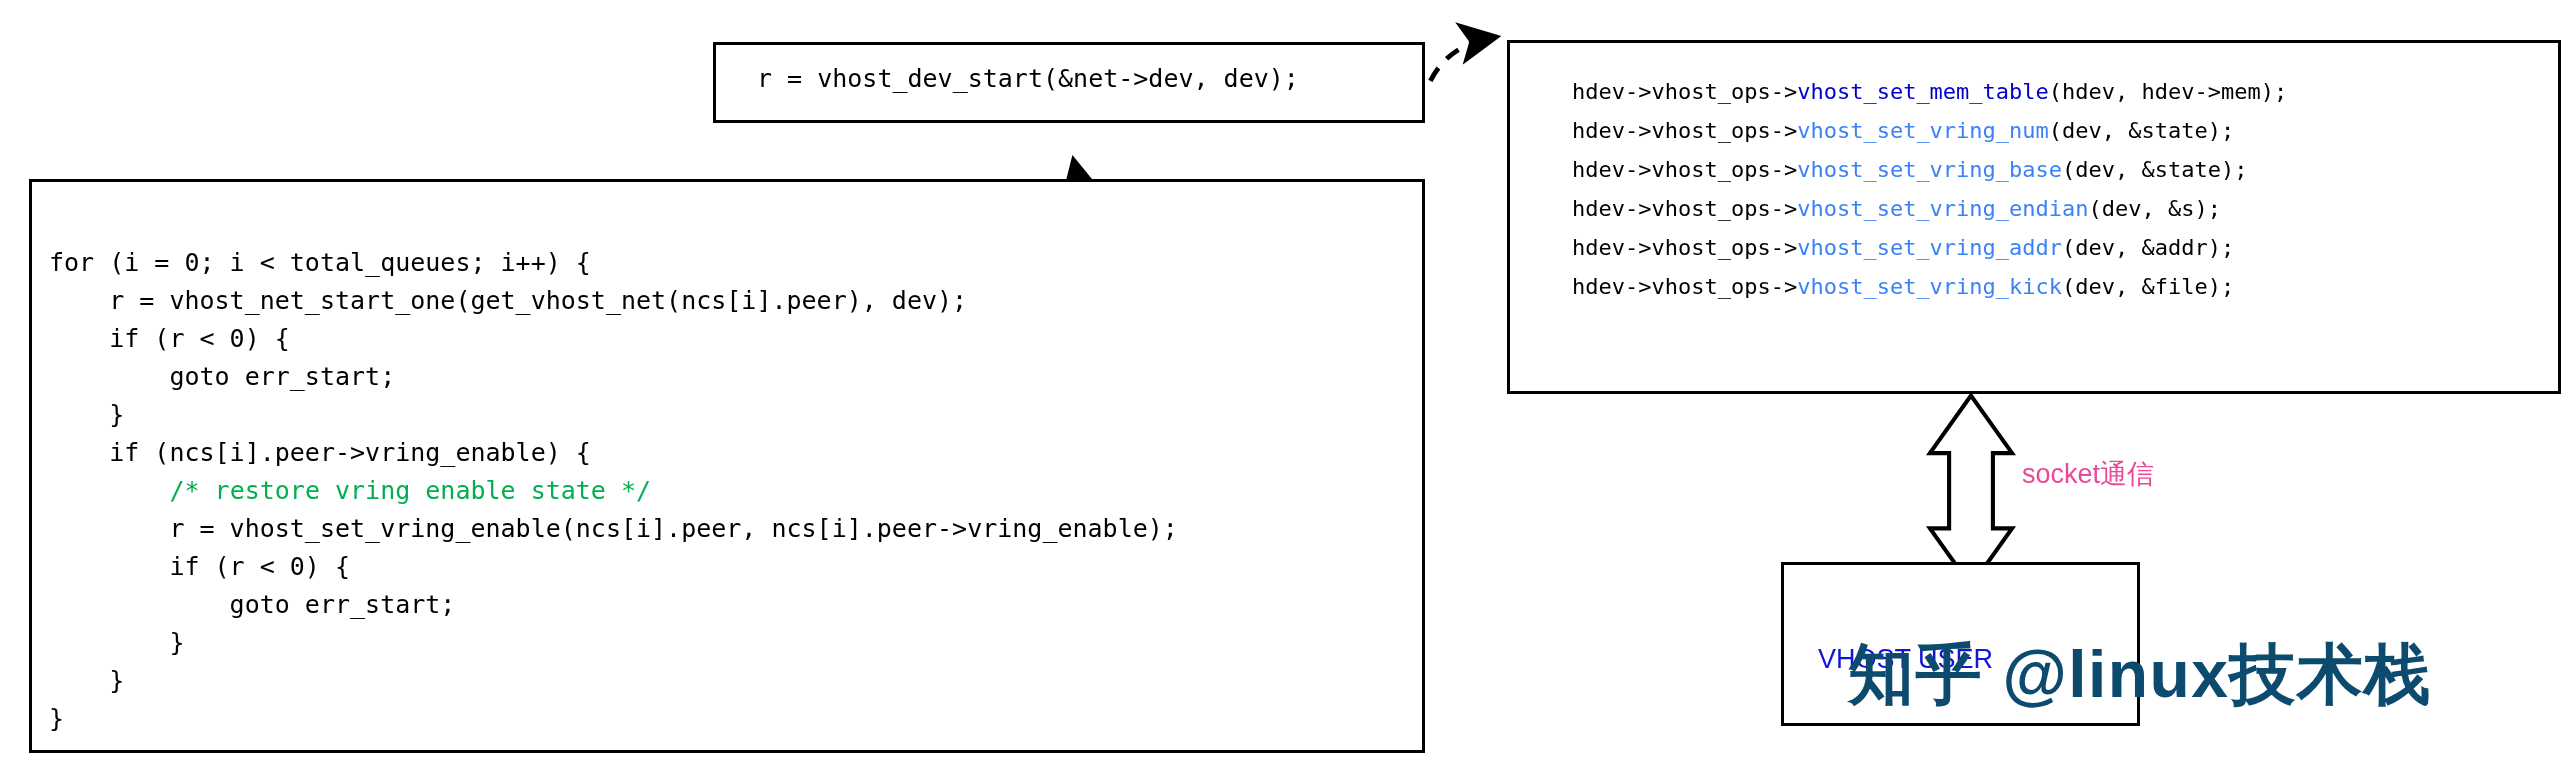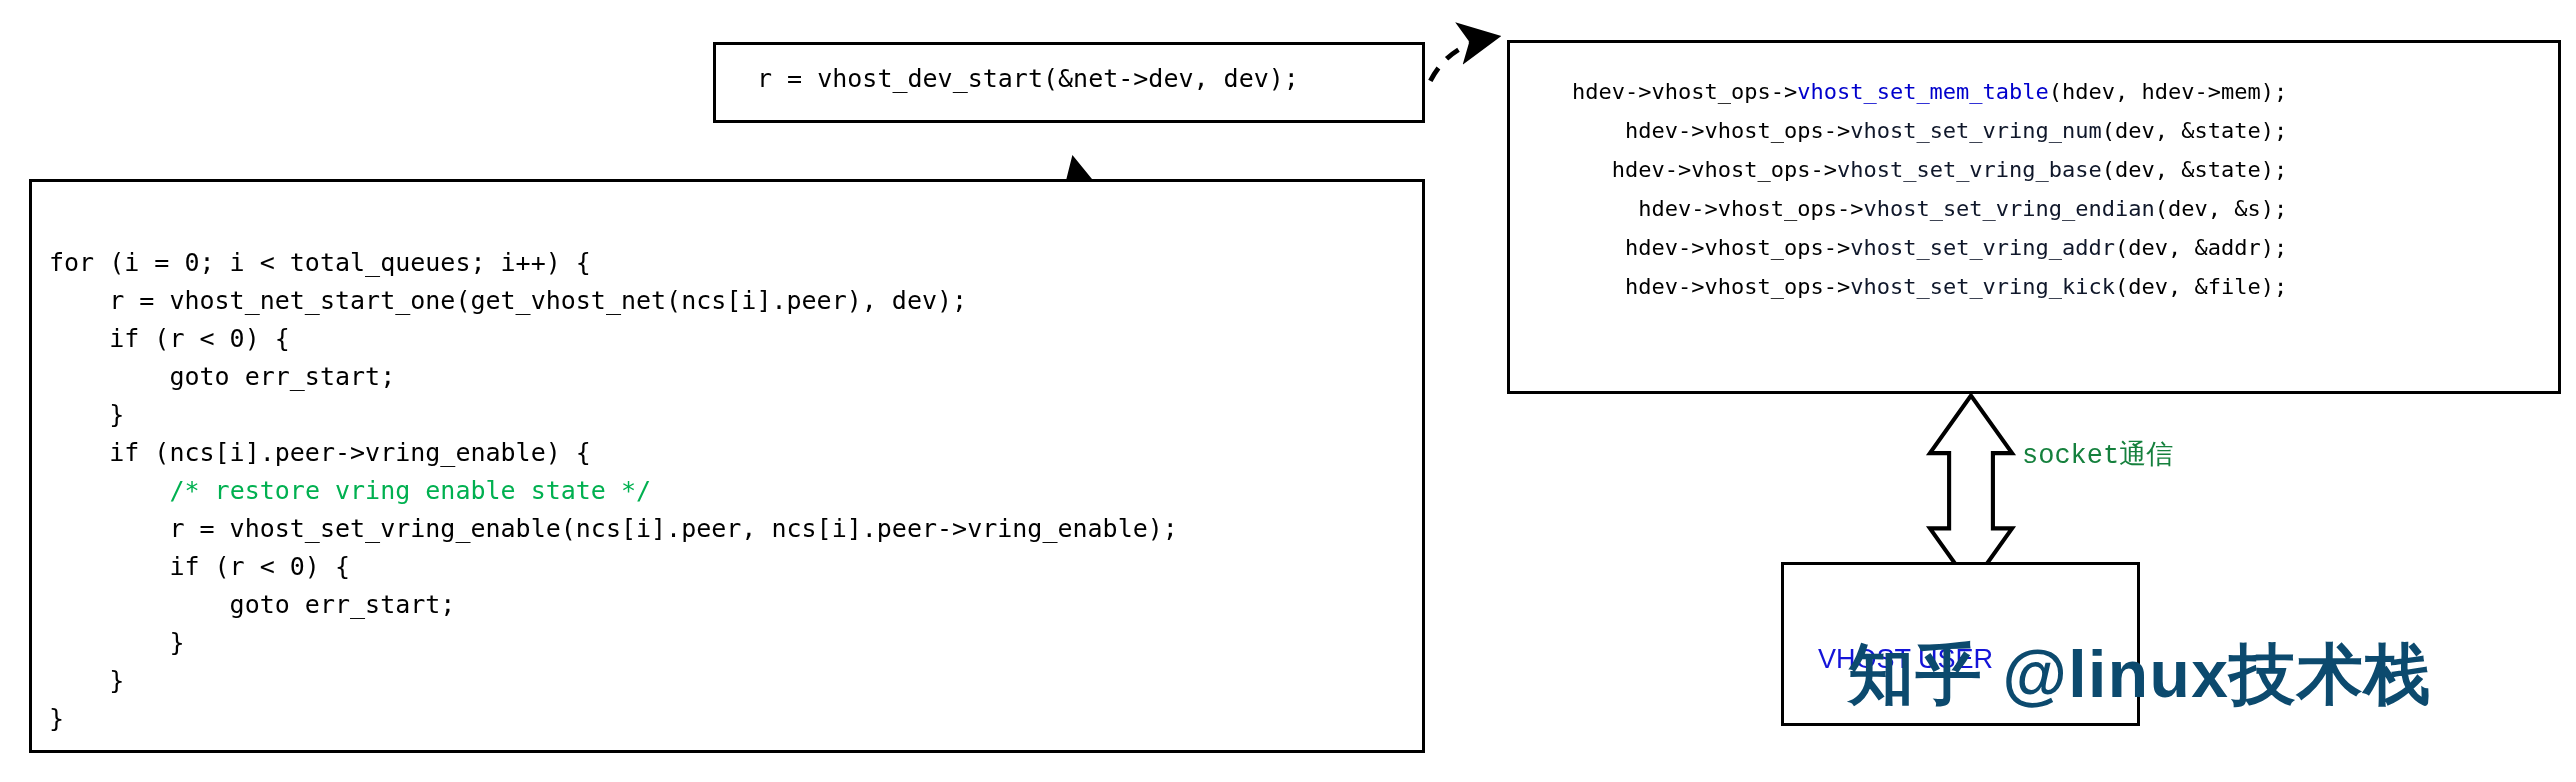--- a/index.html
+++ b/index.html
@@ -59,33 +59,32 @@
     white-space: pre;
   }
   .cmt { color: #00b050; }
 
   
   #box-ops {
     left: 1507px;
     top: 40px;
     width: 1054px;
     height: 354px;
-    text-align: right;
   }
   #box-ops .ops-body {
     position: absolute;
     left: 62px;
     top: 29px;
     font-size: 22px;
     line-height: 39px;
     color: #000000;
     white-space: pre;
   }
   .fn-blue { color: #0000cc; }
-  .fn-red  { color: #0f172a; }
+  .fn-red  { color: #3b82f6; }
 
   
   #box-vhost-user {
     left: 1781px;
     top: 562px;
     width: 359px;
     height: 164px;
   }
   #box-vhost-user .vu-label {
     position: absolute;
@@ -95,24 +94,24 @@
     font-size: 27px;
     font-weight: 400;
     color: #1414d8;
     white-space: pre;
   }
 
   
   #socket-label {
     position: absolute;
     left: 2022px;
-    top: 436px;
-    font-family: Liberation Mono, monospace;
+    top: 456px;
+    font-family: Liberation Sans, sans-serif;
     font-size: 27px;
-    color: #15803d;
+    color: #ec4899;
     white-space: pre;
   }
 
   
   #arrow-layer {
     position: absolute;
     left: 0;
     top: 0;
     width: 2576px;
     height: 783px;

